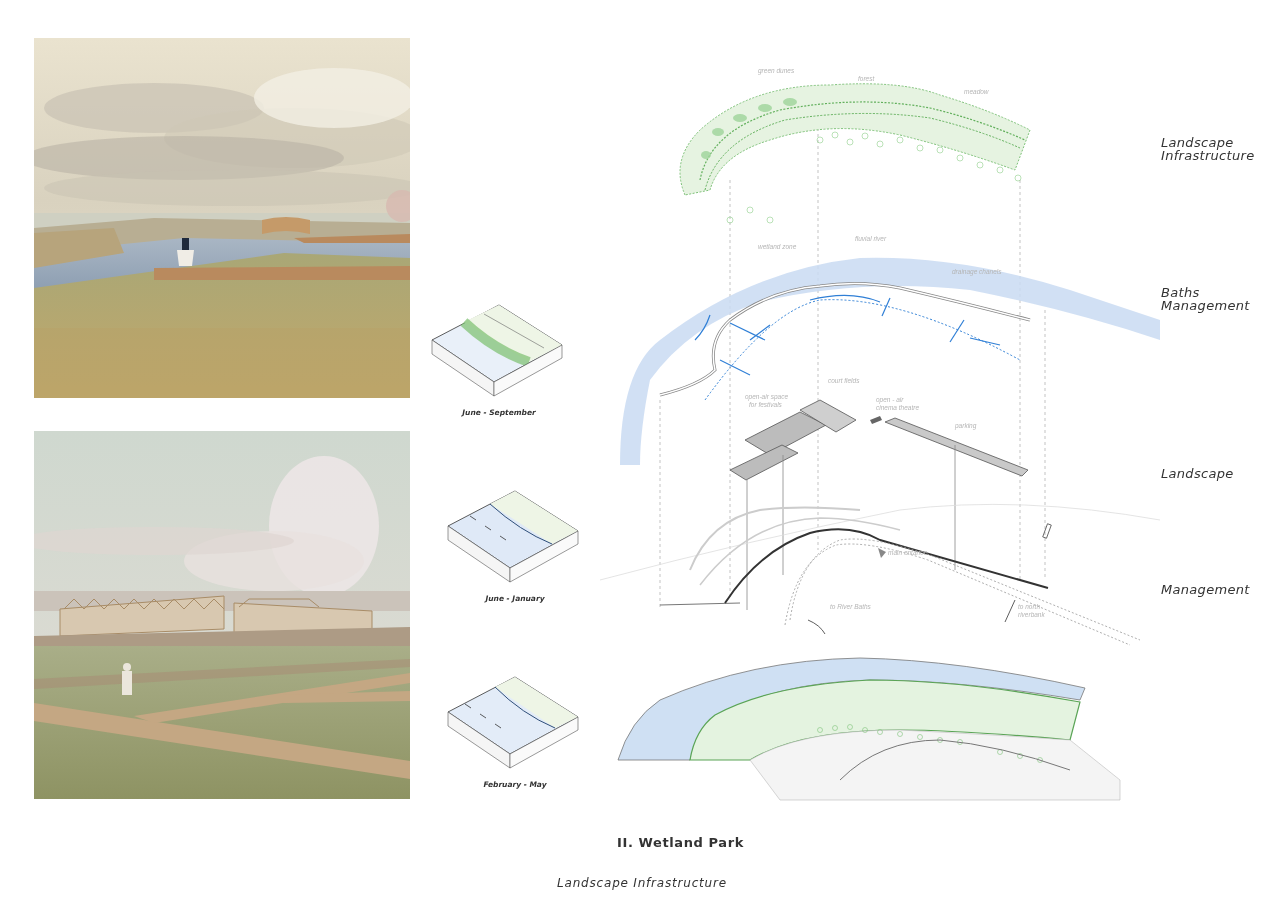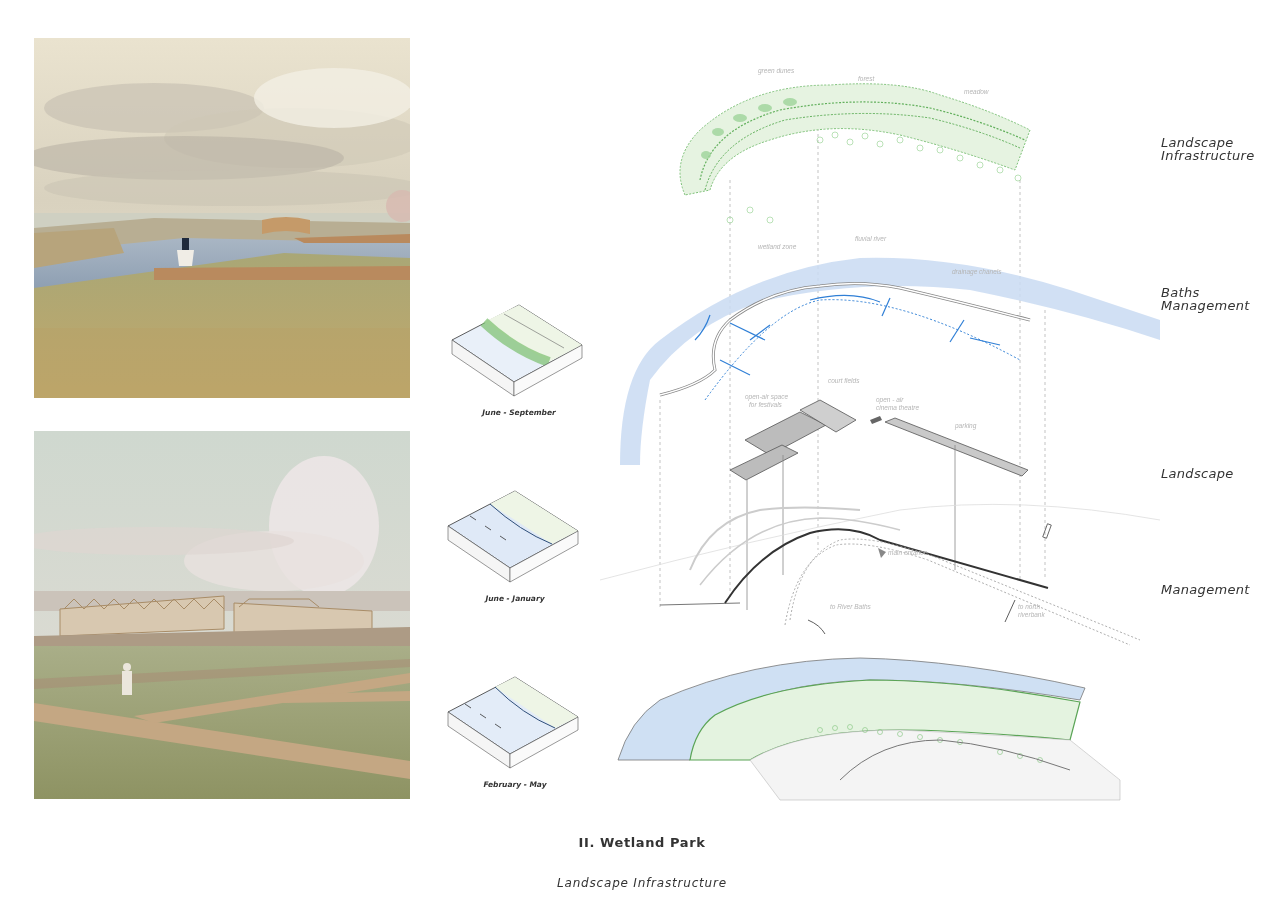--- a/index.html
+++ b/index.html
@@ -7,21 +7,21 @@
          font-family:"DejaVu Sans", sans-serif; color:#333; }
   .abs { position:absolute; }
   .render { position:absolute; overflow:hidden; }
   .render svg { display:block; }
   .season-label { position:absolute; font-family:"DejaVu Sans", sans-serif; font-style:italic; font-weight:bold;
                   font-size:7.5px; color:#333; text-align:center; width:150px; }
   .layer-label { position:absolute; font-family:"DejaVu Sans", sans-serif; font-style:italic;
                  font-size:13px; line-height:13px; color:#333; letter-spacing:0.3px; }
   .annot { position:absolute; font-family:"Liberation Sans", sans-serif; font-style:italic;
            font-size:6.5px; line-height:8px; color:#b5b5b5; white-space:nowrap; }
-  .title { position:absolute; left:540px; width:204px; text-align:center; top:835px;
+  .title { position:absolute; left:540px; width:204px; text-align:right; top:835px;
            font-family:"DejaVu Sans", sans-serif; font-weight:bold; font-size:13px; letter-spacing:0.6px; color:#333; }
   .subtitle { position:absolute; left:520px; width:244px; text-align:center; top:856px;
               font-family:"DejaVu Sans", sans-serif; font-style:italic; font-size:12px; letter-spacing:0.8px; color:#333;margin-top:20px; }
 </style>
 </head>
 <body>
 
 <div class="render" style="left:34px;top:38px;width:376px;height:360px;">
   <svg width="376" height="360" viewBox="0 0 376 360">
     <defs>
@@ -90,21 +90,21 @@
     <polygon points="0,352 376,300 376,313 0,368" fill="#c4a783" opacity="0"></polygon>
     <polygon points="0,248 376,228 376,236 0,258" fill="#a88a73" opacity="0.5"></polygon>
     <polygon points="0,272 376,330 376,348 0,290" fill="#c4a783"></polygon>
     <polygon points="100,285 376,242 376,252 120,292" fill="#c4a783"></polygon>
     <polygon points="240,264 376,260 376,270 250,272" fill="#c4a783"></polygon>
     <rect x="88" y="240" width="10" height="24" fill="#ebe6dc"></rect>
     <circle cx="93" cy="236" r="4" fill="#ebe6dc"></circle>
   </svg>
 </div>
 
-<div class="abs" style="left:444px;top:300px;width:150px;height:100px;">
+<div class="abs" style="left:424px;top:300px;width:150px;height:100px;">
   <svg width="150" height="100" viewBox="0 0 150 100">
     <polygon points="8,40 75,5 138,45 70,82" fill="#e9f0f9" stroke="#333" stroke-width="0.8"></polygon>
     <polygon points="40,22 75,5 138,45 105,62" fill="#eef5e6"></polygon>
     <path d="M40,22 Q70,50 105,62" stroke="#7bbf6e" stroke-width="10" fill="none" opacity="0.7"></path>
     <polygon points="8,40 70,82 70,96 8,54" fill="#f5f5f5" stroke="#555" stroke-width="0.6"></polygon>
     <polygon points="70,82 138,45 138,58 70,96" fill="#fafafa" stroke="#555" stroke-width="0.6"></polygon>
     <line x1="60" y1="14" x2="120" y2="48" stroke="#666" stroke-width="0.6"></line>
   </svg>
   <div class="season-label" style="top:108px;">June - September</div>
 </div>

